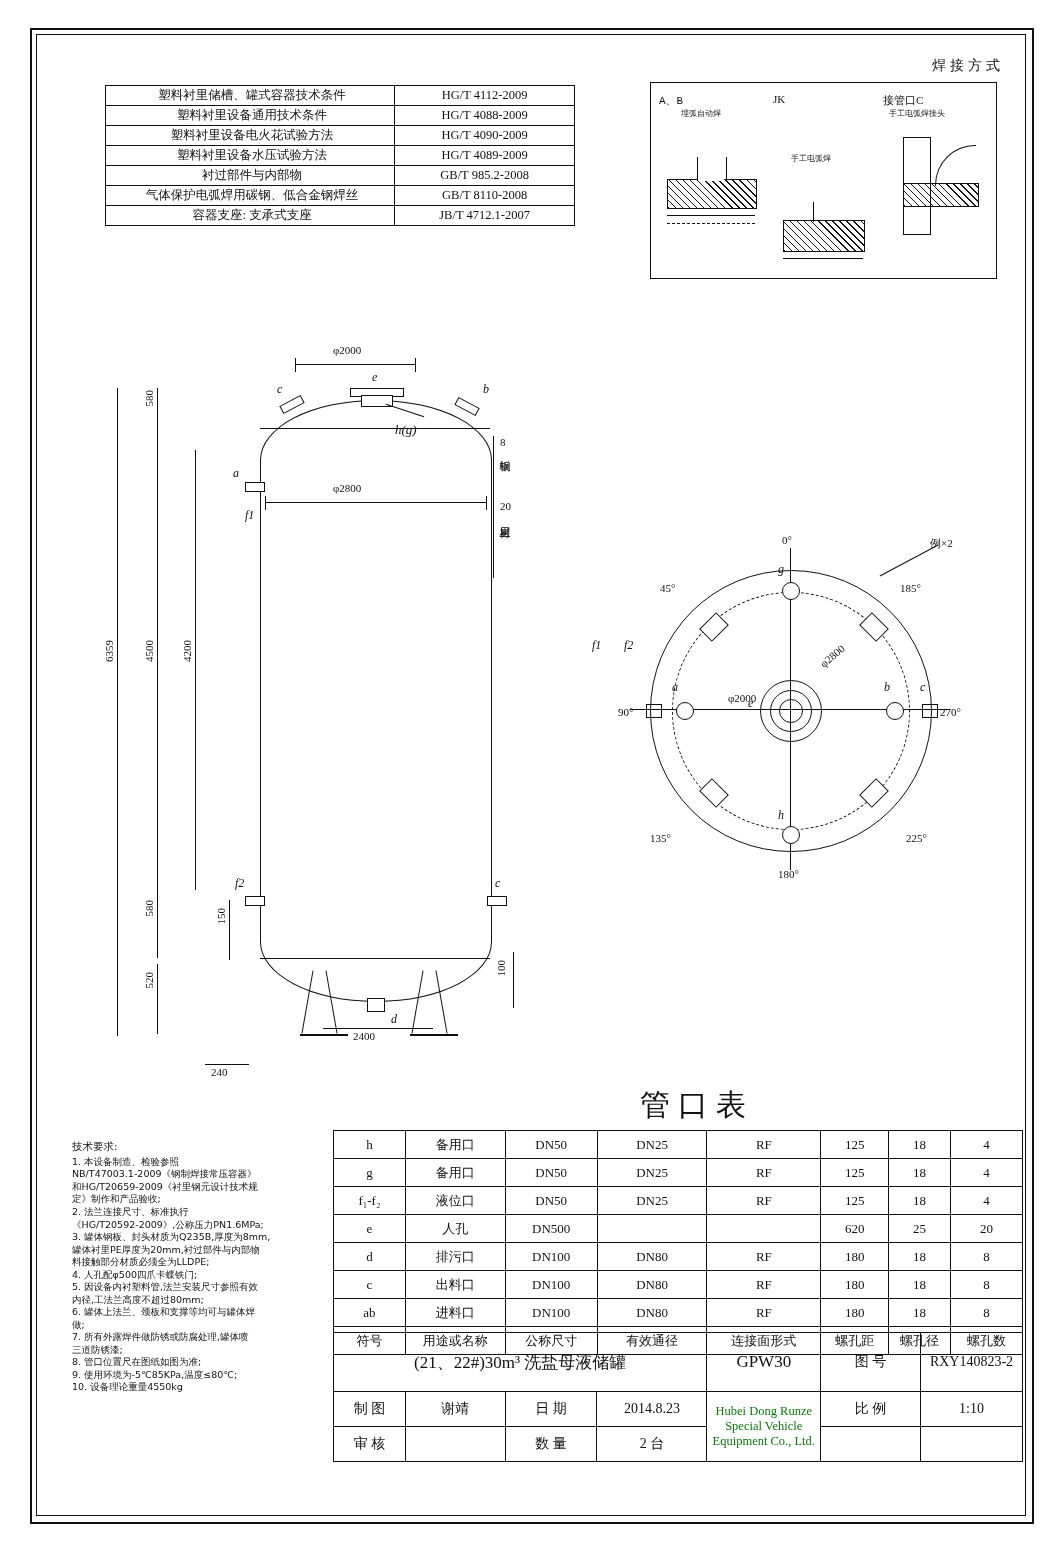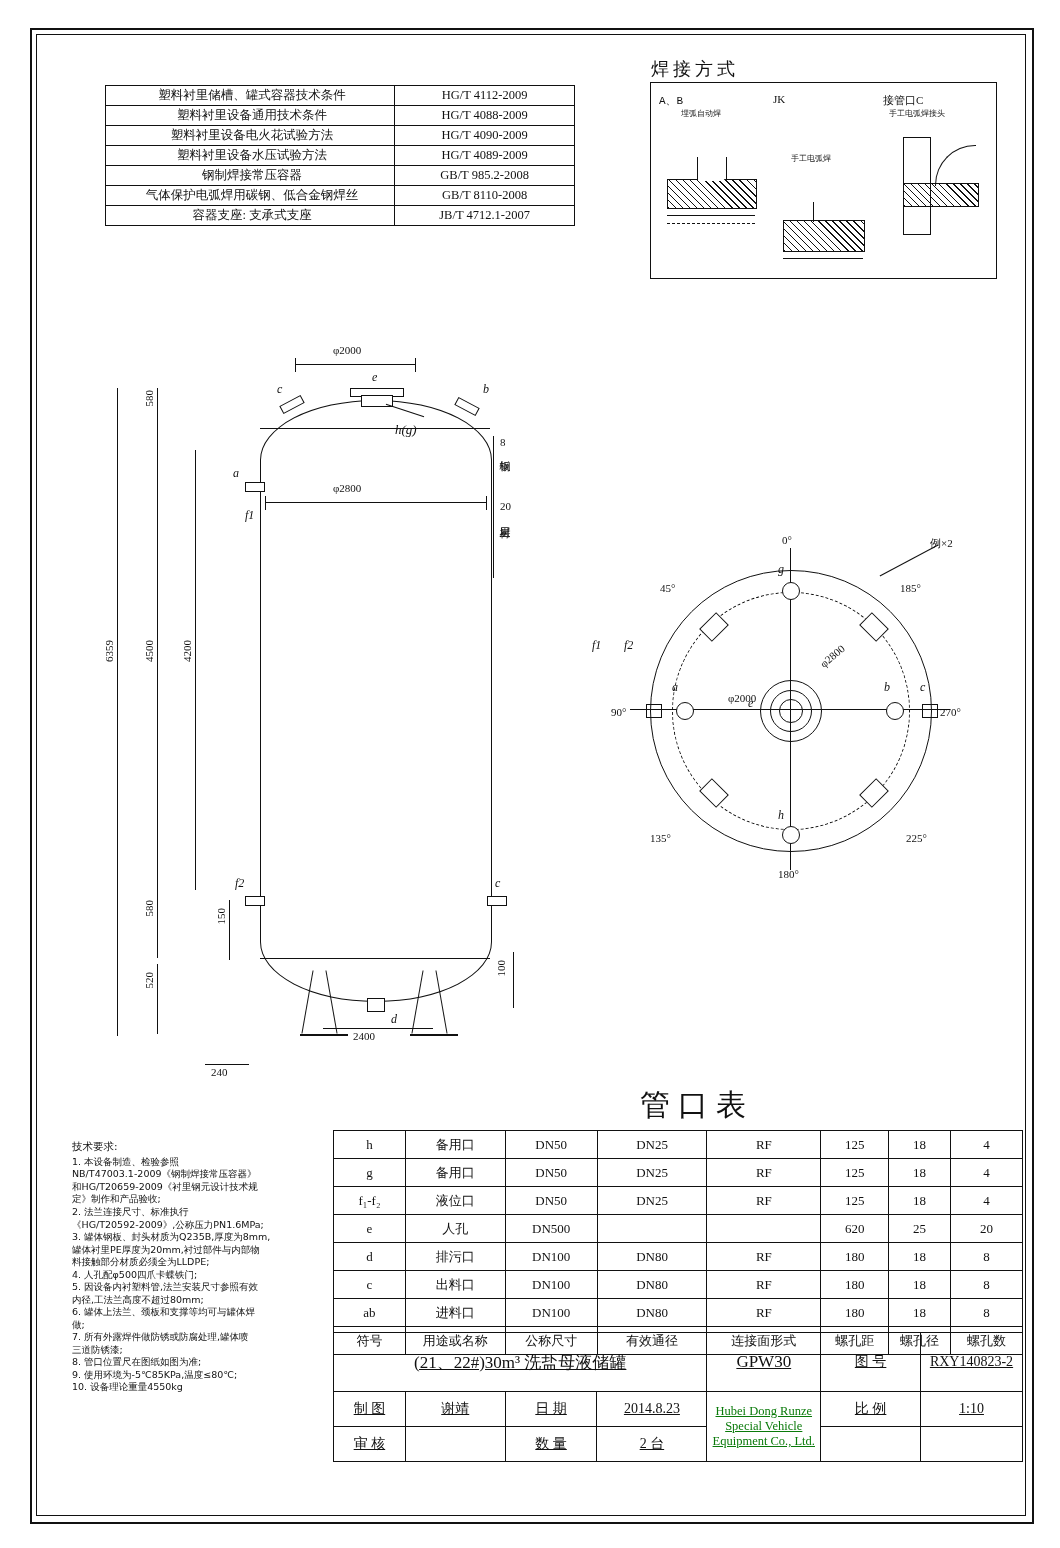--- a/index.html
+++ b/index.html
@@ -14,21 +14,21 @@
 
   
   #std-block{position:absolute;left:105px;top:85px;width:470px;}
   #std-title{text-align:center;font-size:19px;letter-spacing:2px;margin-bottom:6px;font-family:"DejaVu Sans",sans-serif;}
   #std-table{width:470px;font-size:12.5px;}
   #std-table td:first-child{text-align:center;padding-left:6px;width:290px;}
   #std-table td:last-child{width:180px;font-family:"Liberation Serif",serif;}
 
   
   #weld-box{position:absolute;left:650px;top:82px;width:345px;height:195px;border:1px solid #111;}
-  #weld-title{position:absolute;left:0;top:-26px;width:345px;text-align:left;font-size:18px;letter-spacing:4px;}
+  #weld-title{position:absolute;left:8px;top:-26px;width:345px;text-align:right;font-size:14px;letter-spacing:4px;}
   .weld-cell{position:absolute;top:10px;height:175px;}
   .weld-cap{font-size:11px;text-align:left;}
   .weld-sub{font-size:8px;color:#222;}
   .hatch{background:
      repeating-linear-gradient(45deg,#111 0 1px,transparent 1px 5px);}
 
   
   #elev{position:absolute;left:95px;top:340px;width:520px;height:760px;}
   .vessel{position:absolute;left:165px;top:60px;width:230px;height:600px;border:1.6px solid #111;
           border-radius:115px/60px;background:#fff;}
@@ -55,21 +55,21 @@
   
   #sched-title{position:absolute;left:640px;top:1085px;font-size:30px;letter-spacing:8px;font-family:"DejaVu Sans",sans-serif;}
   #sched{position:absolute;left:333px;top:1130px;width:690px;font-size:13px;}
   #sched td{height:25px;}
   #sched col.c1{width:72px}#sched col.c2{width:100px}#sched col.c3{width:92px}
   #sched col.c4{width:110px}#sched col.c5{width:114px}#sched col.c6{width:68px}
   #sched col.c7{width:62px}#sched col.c8{width:72px}
 
   
   #title-block{position:absolute;left:333px;top:1332px;width:690px;font-size:14px;}
-  #title-block td{height:32px;text-decoration:underline;}
+  #title-block td{height:32px;}
   .tb-big{font-size:17px;}
   .company{color:#0a7a0a;font-weight:bold;font-size:12.5px;}
 </style>
 </head>
 <body>
 
 <div id="sheet">
   <div class="frame"></div>
   <div class="frame2"></div>
 
@@ -86,21 +86,21 @@
           </tr>
         <tr>
             <td>塑料衬里设备电火花试验方法</td>
             <td>HG/T 4090-2009</td>
           </tr>
         <tr>
             <td>塑料衬里设备水压试验方法</td>
             <td>HG/T 4089-2009</td>
           </tr>
         <tr>
-            <td>钢制焊接常压容器</td>
+            <td>衬过部件与内部物</td>
             <td>GB/T 985.2-2008</td>
           </tr>
         <tr>
             <td>气体保护电弧焊用碳钢、低合金钢焊丝</td>
             <td>GB/T 8110-2008</td>
           </tr>
         <tr>
             <td>容器支座:  支承式支座</td>
             <td>JB/T 4712.1-2007</td>
           </tr>
@@ -240,21 +240,21 @@
 
     <div style="position:absolute;left:20px;top:189px;width:320px;border-top:1px solid #111;"></div>
     <div style="position:absolute;left:180px;top:28px;height:322px;border-left:1px solid #111;"></div>
 
     <div class="pl-lbl" style="left:118px;top:172px;font-style:normal;font-size:11px;">φ2000</div>
     <div class="pl-lbl" style="left:208px;top:130px;font-style:normal;font-size:11px;transform:rotate(-40deg);">φ2800</div>
 
     <div class="deg" style="left:172px;top:14px;">0°</div>
     <div class="deg" style="left:50px;top:62px;">45°</div>
     <div class="deg" style="left:290px;top:62px;">185°</div>
-    <div class="deg" style="left:1px;top:186px;">90°</div>
+    <div class="deg" style="left:8px;top:186px;">90°</div>
     <div class="deg" style="left:330px;top:186px;">270°</div>
     <div class="deg" style="left:40px;top:312px;">135°</div>
     <div class="deg" style="left:296px;top:312px;">225°</div>
     <div class="deg" style="left:168px;top:348px;">180°</div>
 
     <div class="nzc" style="left:172px;top:62px;"></div>
     <div class="pl-lbl" style="left:168px;top:42px;">g</div>
 
     <div class="nzc" style="left:172px;top:306px;"></div>
     <div class="pl-lbl" style="left:168px;top:288px;">h</div>

